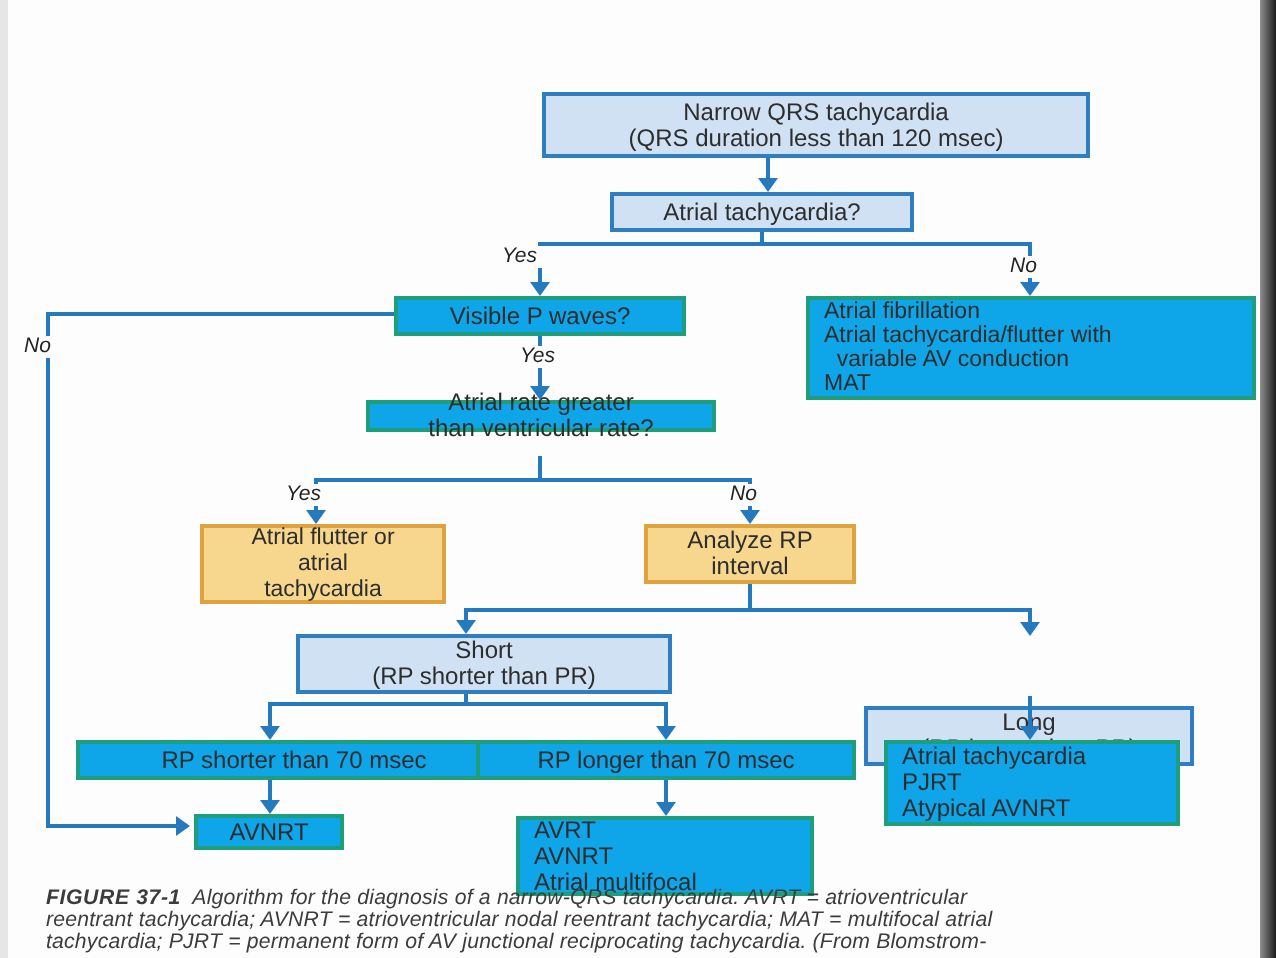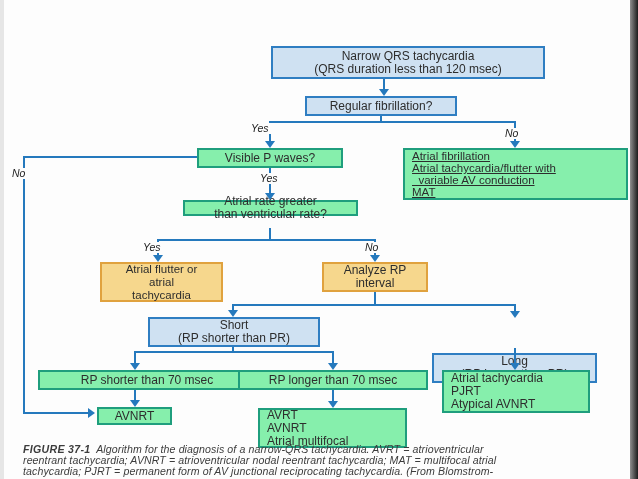--- a/index.html
+++ b/index.html
@@ -10,21 +10,21 @@
   .edge-left{position:absolute;left:0;top:0;width:4px;height:479px;background:#e6e6e6;}
   .edge-right{position:absolute;right:0;top:0;width:8px;height:479px;
     background:linear-gradient(to right,#909090,#1c1c1c);}
   .box{
     position:absolute;box-sizing:border-box;border:2px solid;
     white-space:pre;font-size:12px;line-height:13px;color:#2d2d2d;
     display:flex;align-items:center;justify-content:center;text-align:center;
   }
   .box.left-text{justify-content:flex-start;text-align:left;padding-left:7px;}
   .blue{background:#cfe1f2;border-color:#2f7ec2;}
-  .green{background:#86efac;border-color:#1f9e7d;}
+  .green{background:#0ea5e9;border-color:#1f9e7d;}
   .orange{background:#f6d78d;border-color:#e0a23e;}
   .vline,.hline{position:absolute;background:#2579bd;}
   .arrow-down{position:absolute;width:0;height:0;
     border-left:5px solid transparent;border-right:5px solid transparent;
     border-top:7px solid #2579bd;}
   .arrow-right{position:absolute;width:0;height:0;
     border-top:5px solid transparent;border-bottom:5px solid transparent;
     border-left:7px solid #2579bd;}
   .lbl{position:absolute;font-size:10.5px;color:#222;background:#fdfdfd;
     padding:0 2px;line-height:11px;font-style:italic;}
@@ -34,34 +34,34 @@
   .caption .fig-label{font-weight:bold;letter-spacing:0.3px;}
 </style>
 </head>
 <body>
 
 <div id="screen">
   <div class="edge-left"></div>
 
   <div class="box blue" style="left:253px;top:46px;width:274px;height:33px;margin-left:18px;">Narrow QRS tachycardia
 (QRS duration less than 120 msec)</div>
-  <div class="box blue" style="left:305px;top:96px;width:152px;height:20px;">Regular fibrillation?</div>
+  <div class="box blue" style="left:305px;top:96px;width:152px;height:20px;">Atrial tachycardia?</div>
   <div class="box green" style="left:197px;top:148px;width:146px;height:20px;">Visible P waves?</div>
-  <div class="box green left-text" style="left:403px;top:148px;width:225px;height:52px;font-size:11.5px;line-height:12px;text-decoration:underline;">Atrial fibrillation
+  <div class="box green left-text" style="left:403px;top:148px;width:225px;height:52px;font-size:11.5px;line-height:12px;">Atrial fibrillation
 Atrial tachycardia/flutter with
   variable AV conduction
 MAT</div>
   <div class="box green" style="left:183px;top:200px;width:175px;height:16px;">Atrial rate greater
 than ventricular rate?</div>
   <div class="box orange" style="left:100px;top:262px;width:123px;height:40px;font-size:11.5px;">Atrial flutter or
 atrial
 tachycardia</div>
   <div class="box orange" style="left:322px;top:262px;width:106px;height:30px;">Analyze RP
 interval</div>
-  <div class="box blue" style="left:148px;top:317px;width:172px;height:30px;">Short
+  <div class="box blue" style="left:148px;top:317px;width:188px;height:30px;">Short
 (RP shorter than PR)</div>
   <div class="box blue" style="left:432px;top:318px;width:165px;height:30px;margin-top:35px;">Long
 (RP longer than PR)</div>
   <div class="box green" style="left:38px;top:370px;width:218px;height:20px;">RP shorter than 70 msec</div>
   <div class="box green" style="left:238px;top:370px;width:190px;height:20px;">RP longer than 70 msec</div>
   <div class="box green" style="left:97px;top:407px;width:75px;height:18px;">AVNRT</div>
   <div class="box green left-text" style="left:258px;top:408px;width:149px;height:40px;">AVRT
 AVNRT
 Atrial multifocal</div>
   <div class="box green left-text" style="left:442px;top:370px;width:148px;height:43px;">Atrial tachycardia

